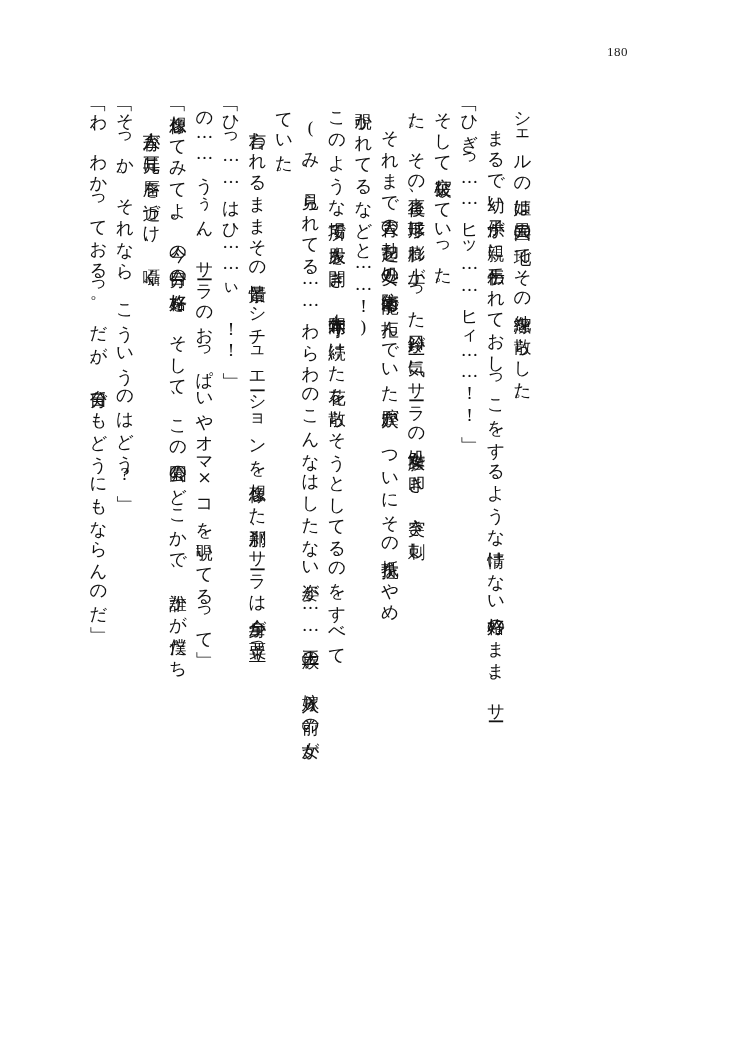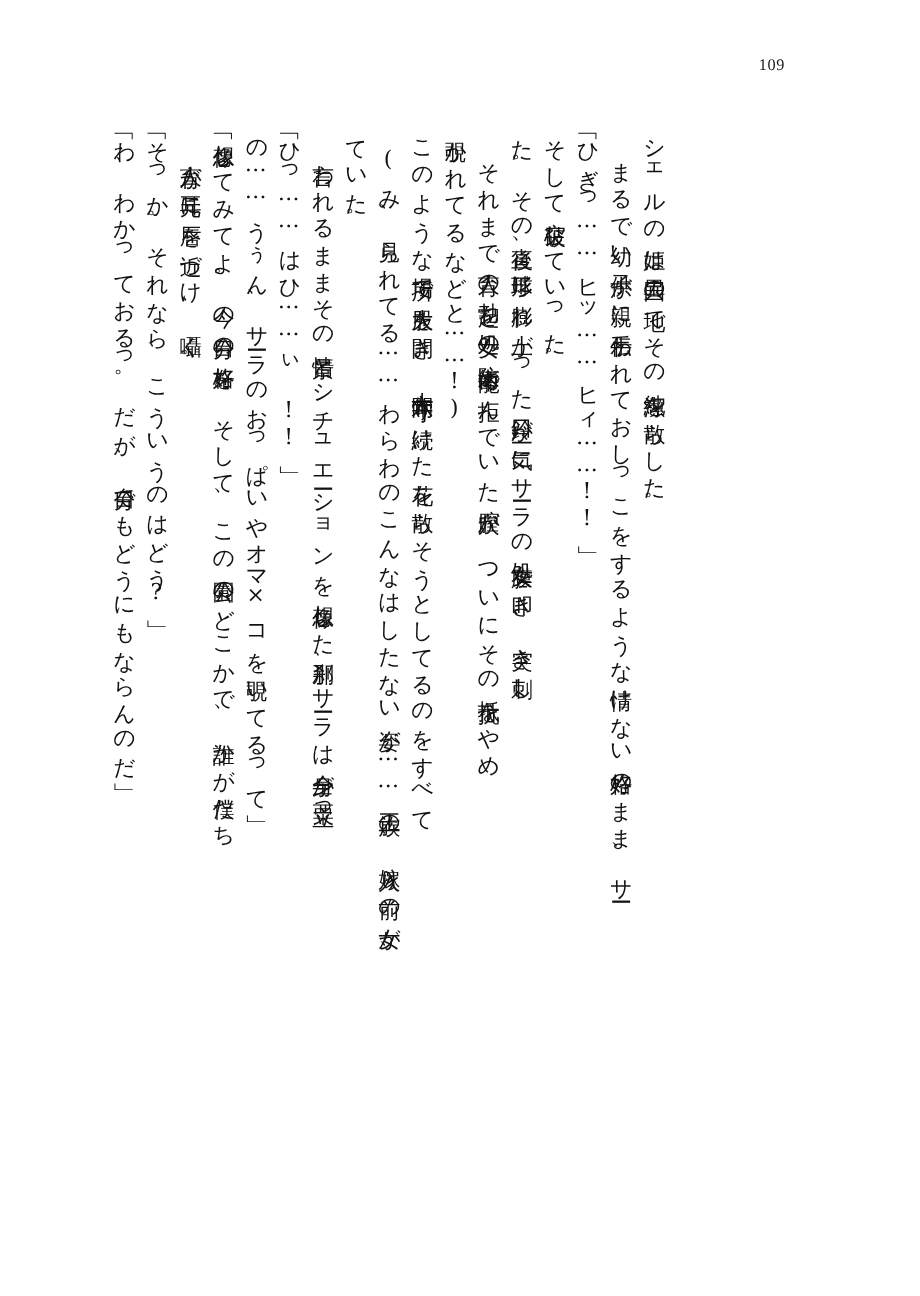--- a/index.html
+++ b/index.html
@@ -56,21 +56,21 @@
   }
   .vline.indent {
     padding-top: 18px;
   }
 </style>
 </head>
 <body>
 
 <div class="page">
 
-  <div class="page-number">109</div>
+  <div class="page-number">180</div>
 
   <div class="body-text">
     <div class="vline">「わ、わかっておるっ。だが、自分でもどうにもならんのだ」</div>
     <div class="vline">「そっか。それなら、こういうのはどう?」</div>
     <div class="vline indent">育人が耳元に唇を近づけ、囁く。</div>
     <div class="vline">「想像してみてよ。今の自分の格好を。そして、この公園のどこかで、誰かが僕たち</div>
     <div class="vline">の……うぅん、サーラのおっぱいやオマ×コを覗いてるって」</div>
     <div class="vline">「ひっ……はひ……ぃ !!」</div>
     <div class="vline indent">言われるままその情景とシチュエーションを想像した刹那、サーラは全身が粟立っ</div>
     <div class="vline">ていた。</div>

